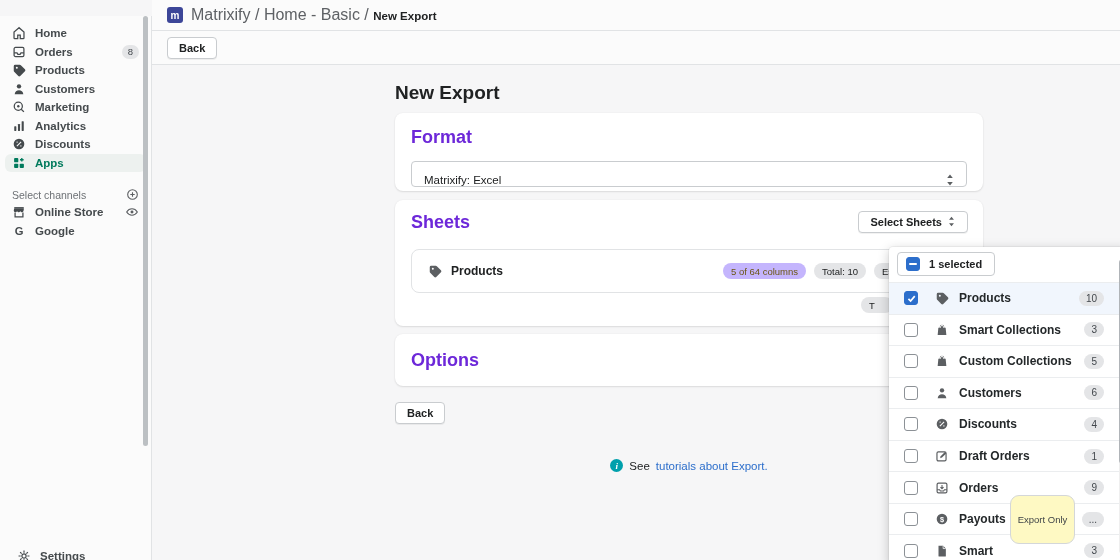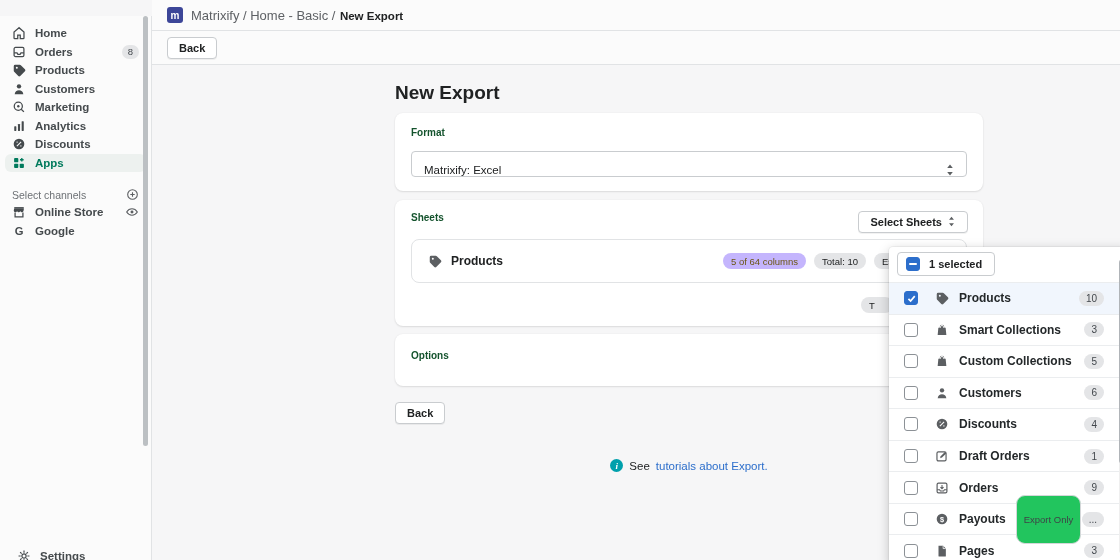--- a/index.html
+++ b/index.html
@@ -21,35 +21,35 @@
   .trail-ic{margin-left:auto;width:14px;height:14px;color:#5c5f62;cursor:pointer}
   .settings-row{position:absolute;left:5px;right:5px;bottom:11px}
   .side-scroll{position:absolute;right:3px;top:0;width:5px;height:430px;background:#bcc0c3;
                border-radius:3px;cursor:pointer}
   
   .topbar{position:absolute;left:152px;top:0;width:968px;height:31px;background:#fbfbfb;
           border-bottom:1px solid #e1e3e5;display:flex;align-items:center;gap:8px;
           padding:0 15px;box-sizing:border-box}
   .mlogo{width:16px;height:16px;border-radius:3px;background:#3c4698;color:#fff;display:flex;
          align-items:center;justify-content:center;font-size:10px;font-weight:700}
-  .crumb-trail{font-size:13px;color:#5e6165;cursor:pointer}
+  .crumb-trail{font-size:16px;color:#5e6165;cursor:pointer}
   .crumb-current{font-size:11.5px;color:#202223;font-weight:600}
   .actionbar{position:absolute;left:152px;top:31px;width:968px;height:34px;background:#fbfbfb;
              border-bottom:1px solid #e1e3e5;display:flex;align-items:center;
              padding:0 15px;box-sizing:border-box}
   .btn{display:inline-flex;align-items:center;justify-content:center;background:#fff;
        border:1px solid #c9cccf;border-radius:4px;font-size:11px;font-weight:600;color:#202223;
        padding:4px 11px;box-shadow:0 1px 0 rgba(0,0,0,.05);cursor:pointer}
   
   .main{position:absolute;left:152px;top:65px;width:968px;height:495px;background:#f6f6f7}
   .content{position:absolute;left:243px;top:0;width:588px}
   .page-title{margin:17px 0 0;font-size:19px;font-weight:700;color:#202223}
   .card{background:#fff;border-radius:8px;box-shadow:0 1px 2px rgba(0,0,0,.1),0 0 2px rgba(0,0,0,.05);
         box-sizing:border-box}
-  .card-title{font-size:10px;font-weight:600;color:#14532d}
+  .card-title{font-size:18px;font-weight:600;color:#6d28d9}
   .card-format{margin-top:9px;height:78px;padding:14px 16px}
   .select{margin-top:13px;height:26px;border:1px solid #c9cccf;border-radius:4px;background:#fff;
           display:flex;align-items:flex-end;padding:0 12px;box-sizing:border-box;cursor:pointer}
   .select-value{font-size:11.5px;font-weight:500}
   .updown{margin-left:auto;width:8px;height:12px;color:#5c5f62}
   .card-sheets{margin-top:9px;height:126px;padding:12px 16px;position:relative}
   .select-sheets-btn{position:absolute;top:11px;right:15px;gap:6px}
   .inner-row{margin-top:16px;height:44px;border:1px solid #e1e3e5;border-radius:8px;background:#fff;
              display:flex;align-items:center;padding:0 16px;box-sizing:border-box;position:relative}
   .inner-row .ic{width:14px;height:14px;color:#5c5f62}
@@ -74,21 +74,21 @@
   .summary-box{position:absolute;left:8px;top:5px;height:24px;border:1px solid #c9cccf;border-radius:4px;
                display:flex;align-items:center;gap:9px;padding:0 12px 0 8px;background:#fff;
                font-size:11px;font-weight:600;cursor:pointer;box-sizing:border-box}
   .dd-list{position:absolute;left:0;top:35px;right:0;bottom:0}
   .dd-row{height:31.55px;display:flex;align-items:center;gap:0;padding:0 26px 0 15px;
           border-top:1px solid #ebedef;box-sizing:border-box;cursor:pointer;font-size:12px;
           font-weight:600;color:#24282a}
   .dd-row.selected{background:#f1f6fd}
   .dd-row .ic{width:14px;height:14px;color:#5c5f62;margin:0 10px 0 17px;flex:0 0 14px}
   .dd-row .count-pill{font-size:10px;padding:2px 7px;margin-right:0}
-  .tag-pill{margin-left:10px;font-size:9.5px;font-weight:400;color:#3f4447;background:#22c55e;
+  .tag-pill{margin-left:4px;font-size:9.5px;font-weight:400;color:#3f4447;background:#fef9c3;
             border:1px solid #d4d7d9;border-radius:9px;padding:18px 7px;white-space:nowrap}
   
   .cb{width:14px;height:14px;border:1.5px solid #8c9196;border-radius:3px;background:#fff;
       box-sizing:border-box;display:flex;align-items:center;justify-content:center;flex:0 0 14px;
       cursor:pointer}
   .cb.on,.cb.ind{background:#2c6ecb;border-color:#2c6ecb}
   .cb .mark{display:none}
   .cb.on .mark{display:block}
   .cb .minus{display:none;width:8px;height:2px;background:#fff;border-radius:1px}
   .cb.ind .minus{display:block}
@@ -421,21 +421,21 @@
     </div>
 
     <div class="dd-row">
       <span class="cb"></span>
       <span class="ic">
         <svg viewBox="0 0 20 20" width="14" height="14">
             <path d="M5 2.5h6.6l3.9 3.9V17a.9.9 0 0 1-.9.9H5.9A.9.9 0 0 1 5 17Z" fill="currentColor"></path>
             <path d="M11.6 2.9v3.6h3.6" fill="none" stroke="#fff" stroke-width="1.1"></path>
           </svg>
       </span>
-      <span>Pages</span>
+      <span>Smart</span>
       <span class="count-pill">3</span>
     </div>
   </div>
 
   <div class="dd-scroll">
     <span class="arrow up">▲</span>
     <div class="track">
       <div class="thumb"></div>
     </div>
     <span class="arrow down">▼</span>

